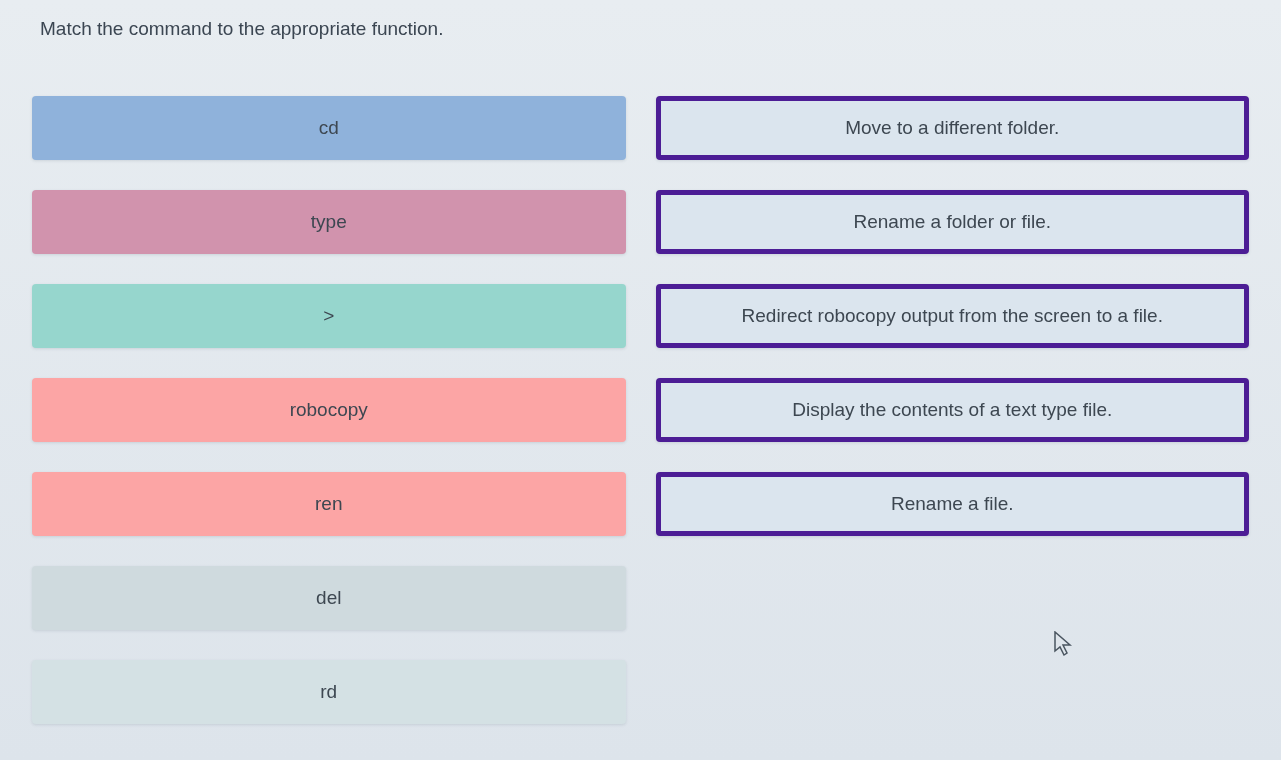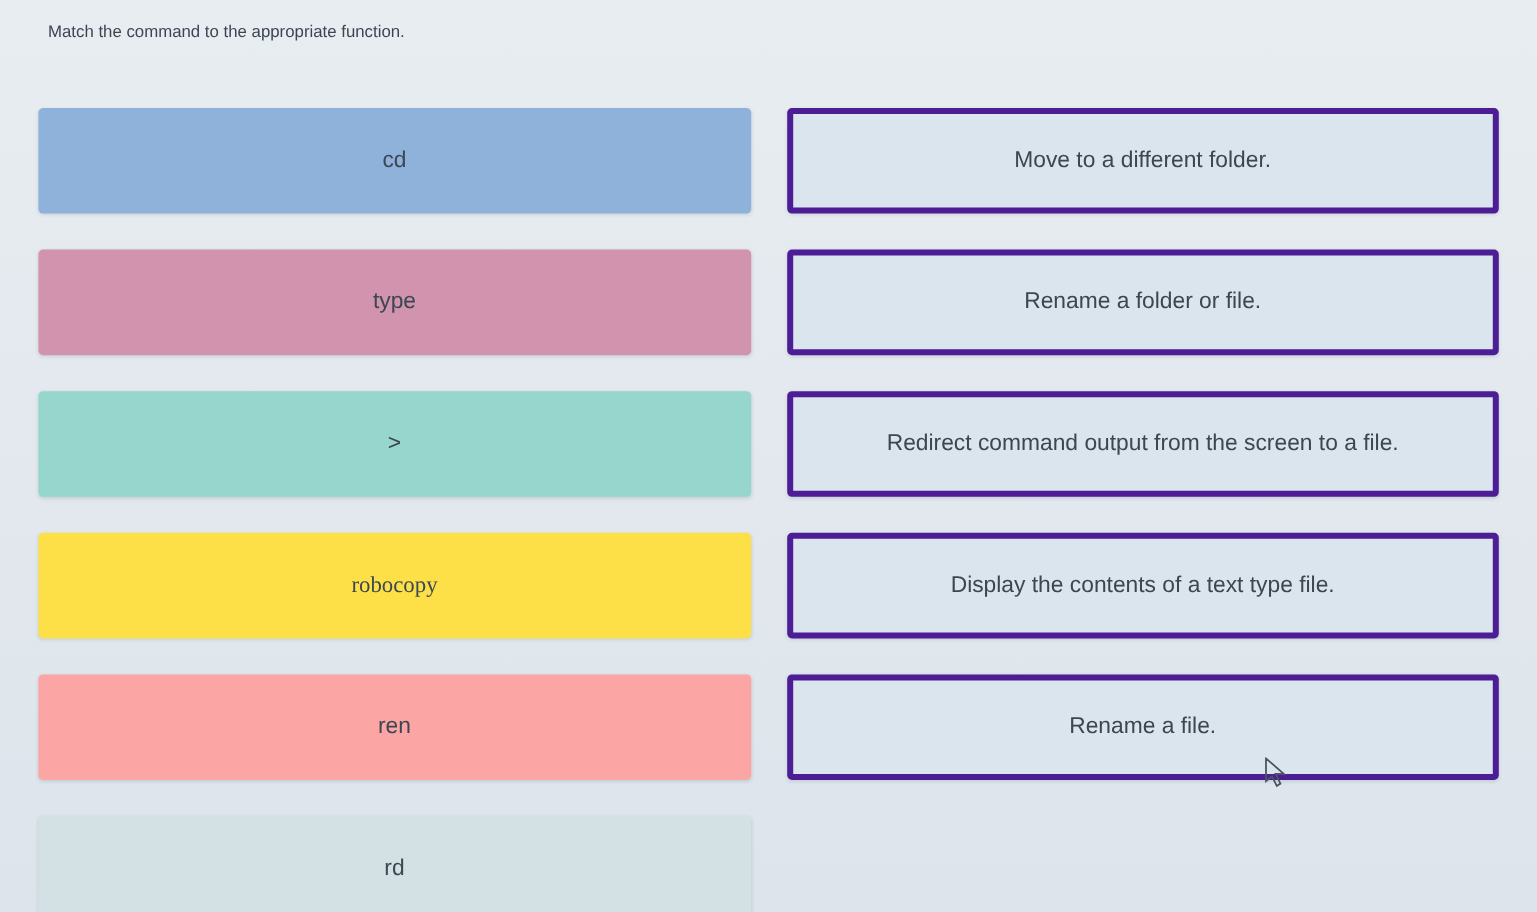--- a/index.html
+++ b/index.html
@@ -10,52 +10,52 @@
     body {
       width: 1281px;
       height: 760px;
       background: linear-gradient(to bottom, #e8edf1 0%, #dde4eb 100%);
       font-family: Arial, Helvetica, sans-serif;
       color: #3a4550;
       overflow: hidden;
       padding: 18px 32px 0 32px;
     }
     .prompt {
-      font-size: 14px;
+      font-size: 19px;
       color: #3b4652;
       margin-bottom: 56px;
       margin-left: 8px;
     }
     .columns {
       display: flex;
       gap: 30px;
     }
     .col {
       flex: 1;
       display: flex;
       flex-direction: column;
       gap: 30px;
     }
     .tile {
-      height: 88px;
+      height: 64px;
       border-radius: 4px;
       display: flex;
       align-items: center;
       justify-content: center;
       font-size: 19px;
       color: #3d4751;
       text-align: right;
       padding: 4px 14px;
       box-shadow: 0 1px 3px rgba(60,80,100,0.15);
     }
     
     .cmd-0 { background: #8fb2db; }
     .cmd-1 { background: #d193ad; }
     .cmd-2 { background: #96d6cd; }
-    .cmd-3 { background: #fde047; font-family: Liberation Serif, serif; }
+    .cmd-3 { background: #fca5a5; }
     .cmd-4 { background: #fca5a5; }
     .cmd-5 { background: #d4e1e4; }
     .cmd-6 { background: #cfdade; }
     
     .func {
       background: #dbe5ee;
       border: 5px solid #4c1d95;
     }
     .cursor {
       position: absolute;
@@ -80,37 +80,37 @@
     </div>
     <div class="tile cmd-2">
       <span>&gt;</span>
     </div>
     <div class="tile cmd-3">
       <span>robocopy</span>
     </div>
     <div class="tile cmd-4">
       <span>ren</span>
     </div>
+    <div class="tile cmd-6">
+      <span>del</span>
+    </div>
     <div class="tile cmd-5">
       <span>rd</span>
-    </div>
-    <div class="tile cmd-6">
-      <span>del</span>
     </div>
   </div>
 
   <div class="col">
     <div class="tile func">
       <span>Move to a different folder.</span>
     </div>
     <div class="tile func">
       <span>Rename a folder or file.</span>
     </div>
     <div class="tile func">
-      <span>Redirect command output from the screen to a file.</span>
+      <span>Redirect robocopy output from the screen to a file.</span>
     </div>
     <div class="tile func">
       <span>Display the contents of a text type file.</span>
     </div>
     <div class="tile func">
       <span>Rename a file.</span>
     </div>
   </div>
 
 </div>

